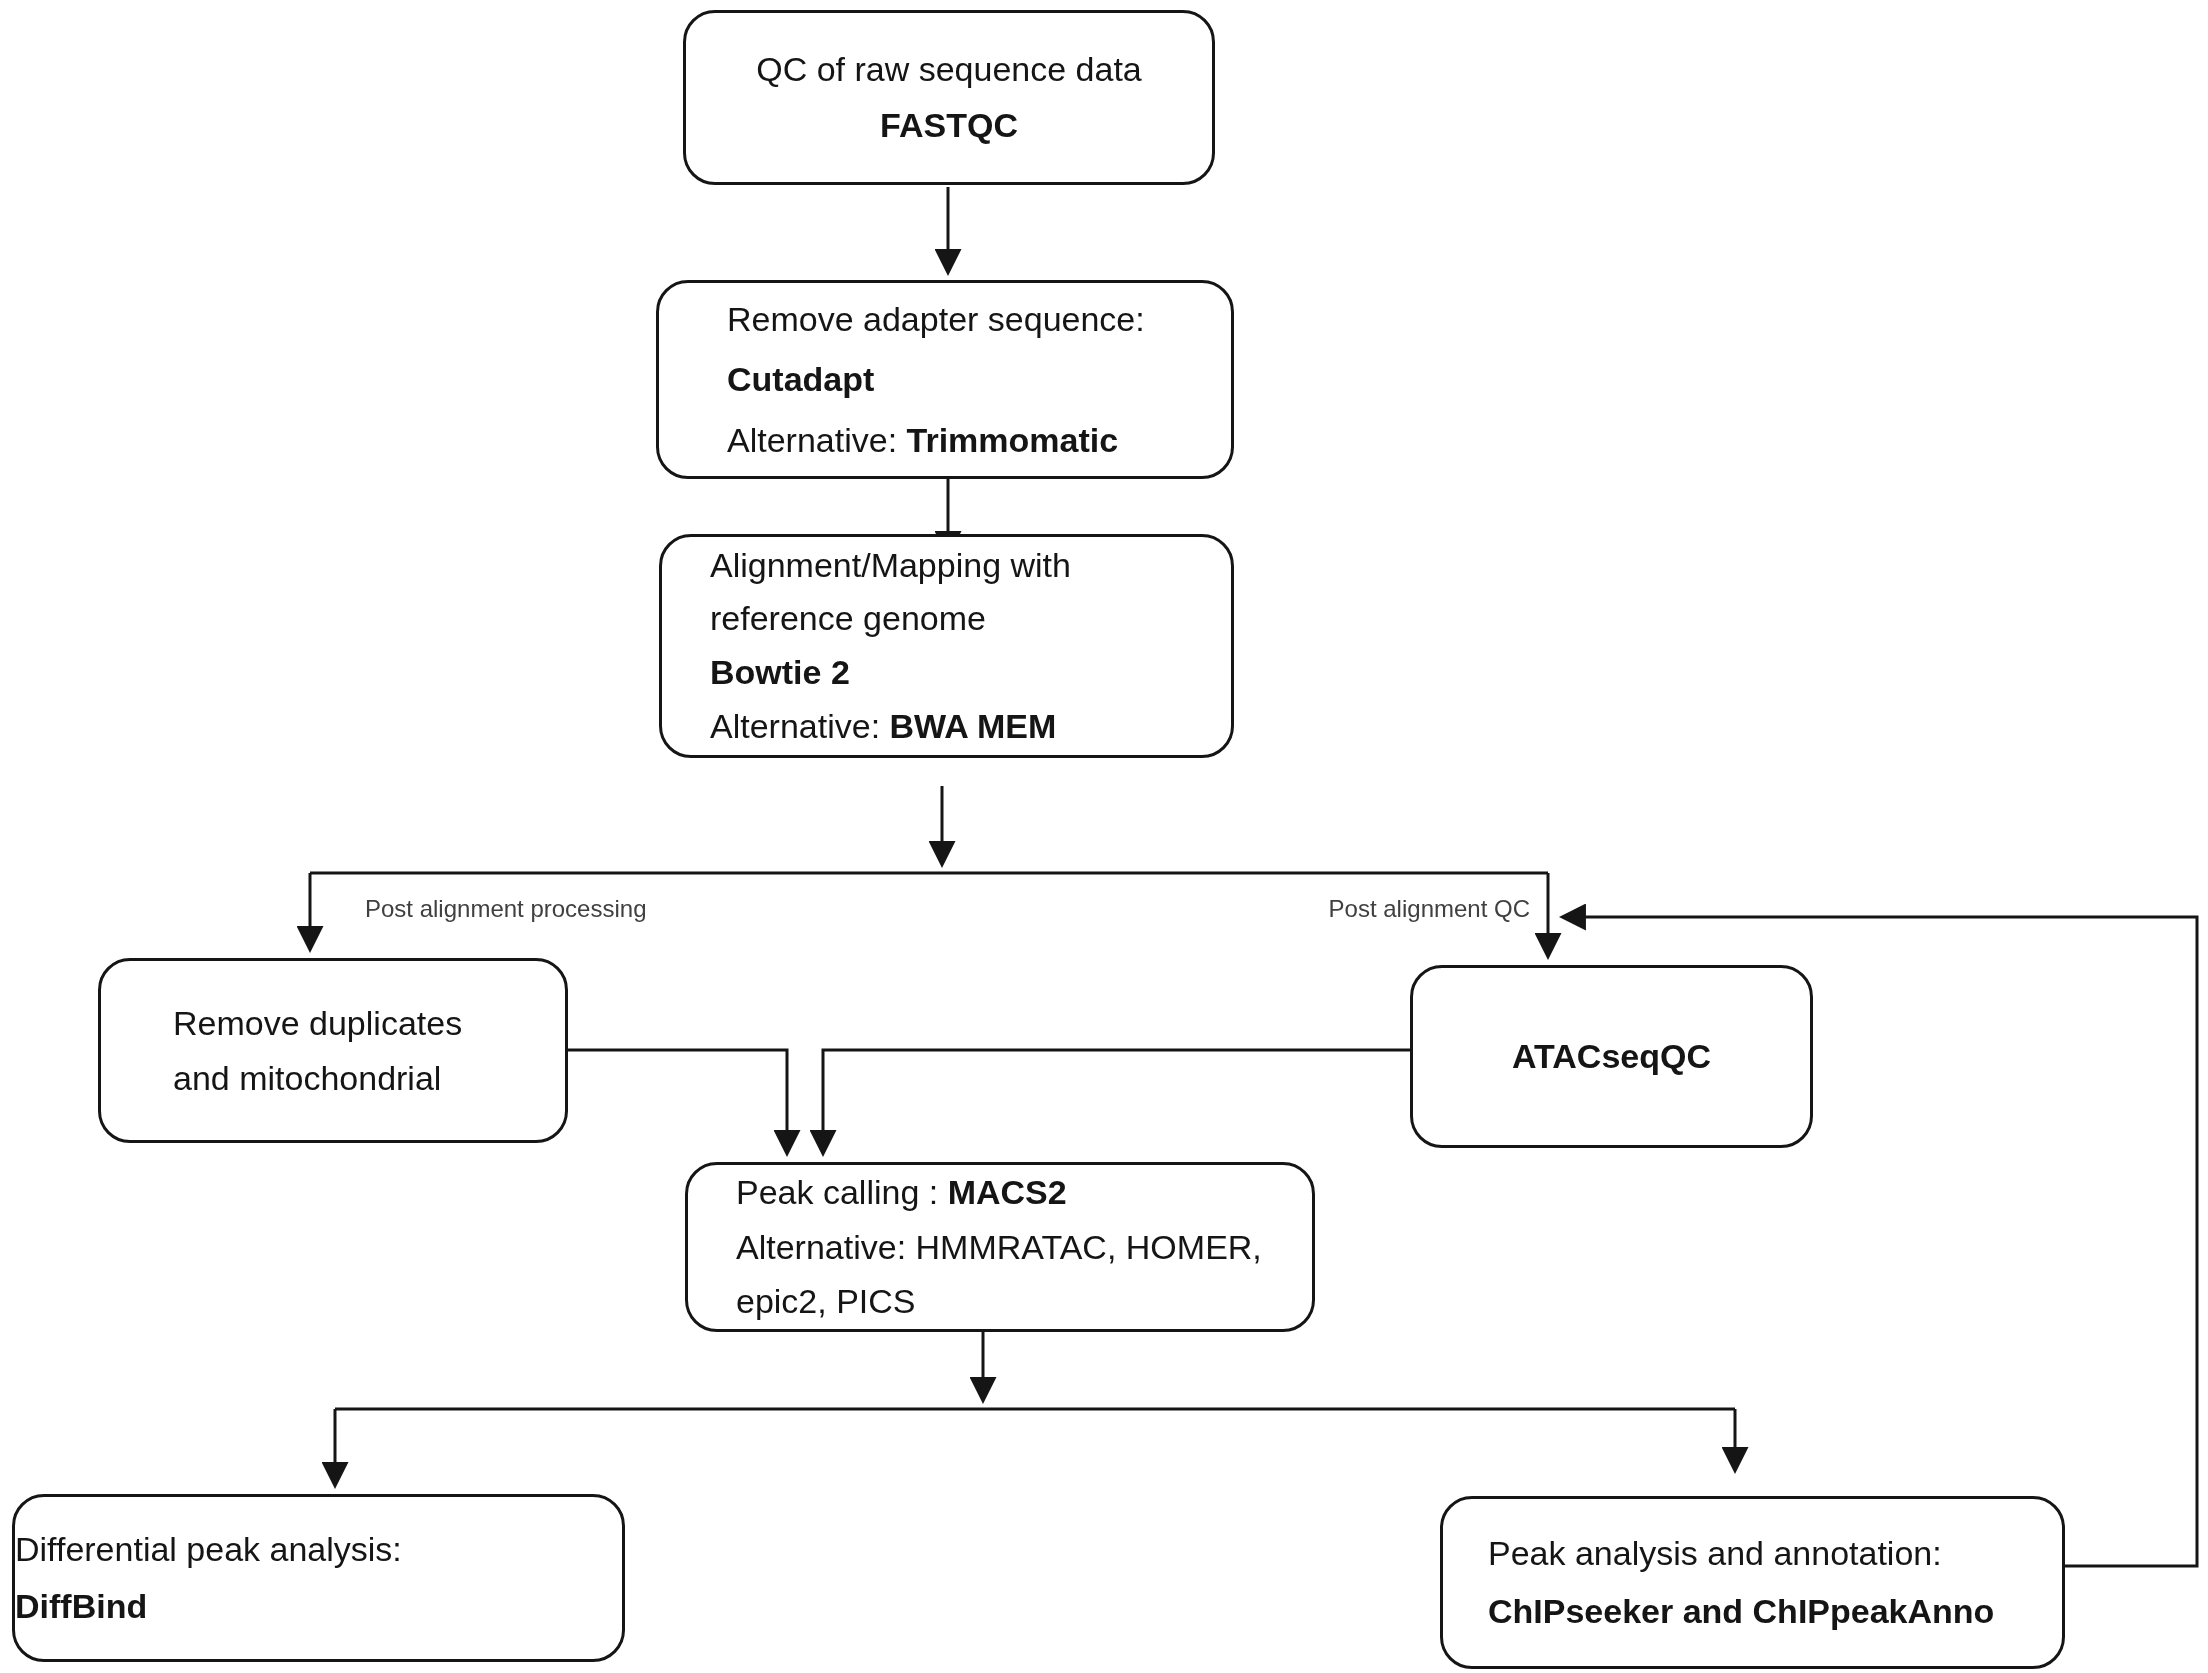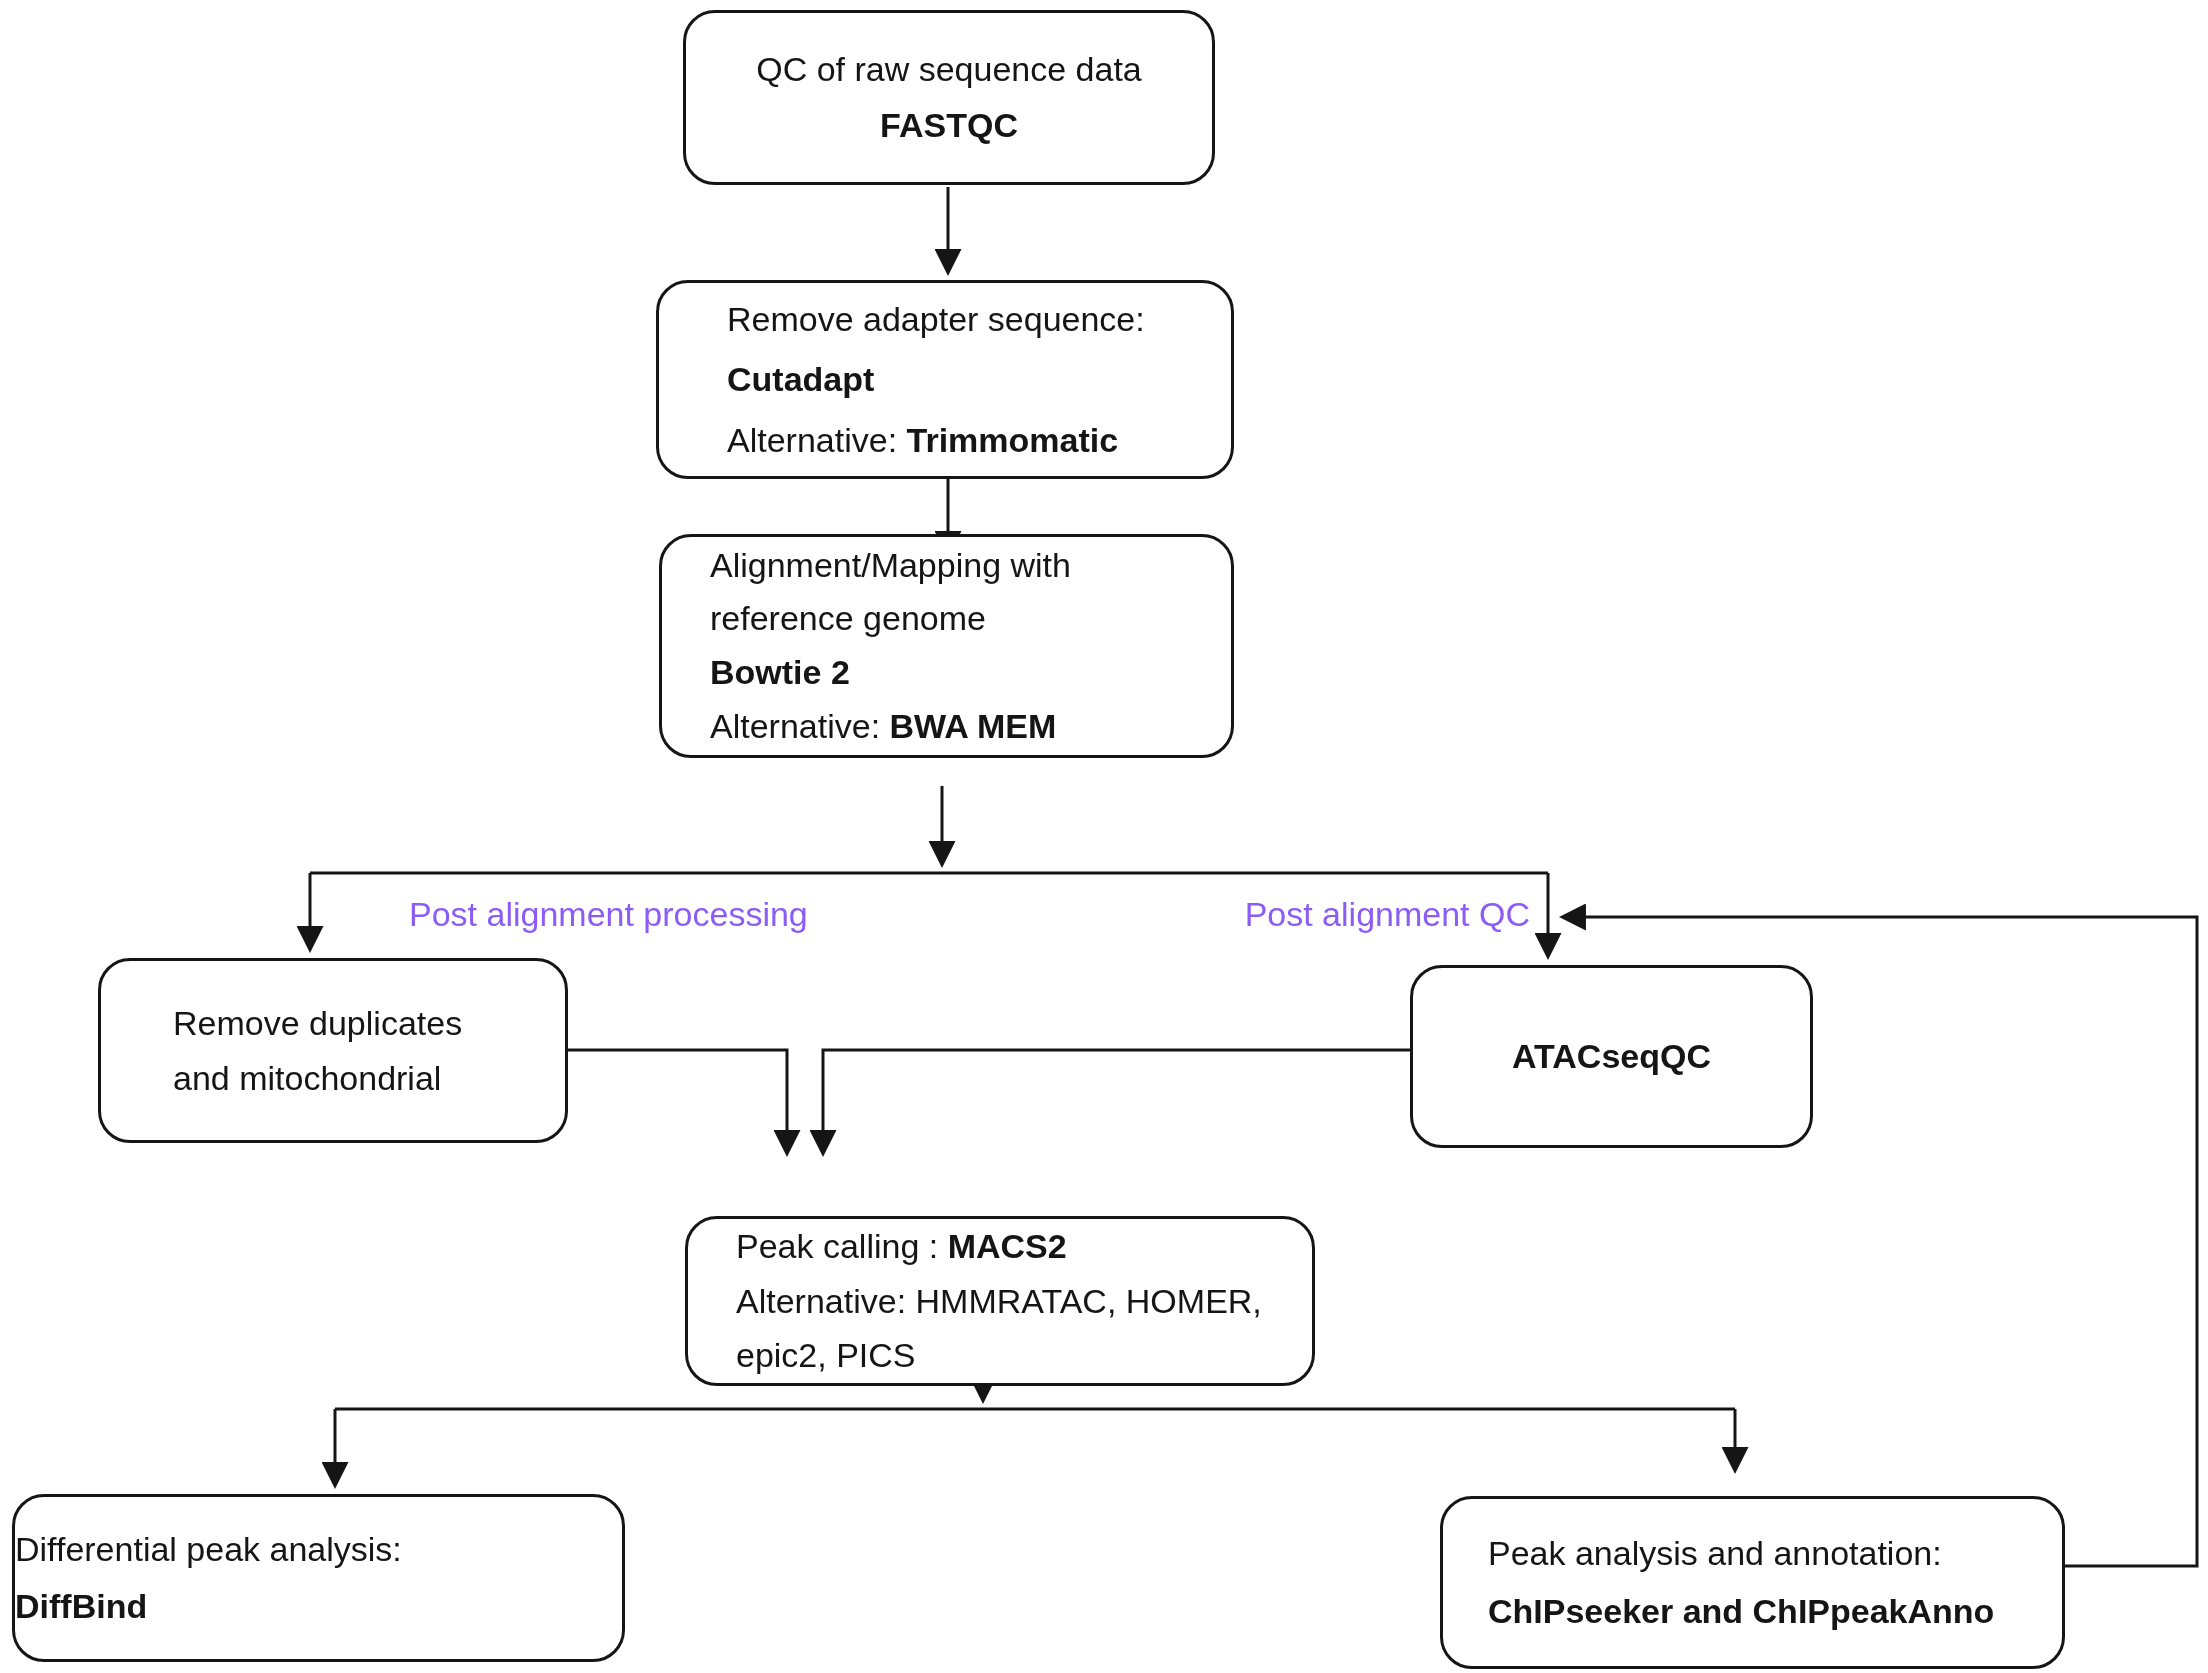--- a/index.html
+++ b/index.html
@@ -27,30 +27,29 @@
   }
   .node .ln { white-space: nowrap; }
   .b { font-weight: bold; }
   .center { align-items: center; text-align: center; }
 
   .n-qcraw    { left:683px;  top:10px;   width:532px; height:175px; }
   .n-adapter  { left:656px;  top:280px;  width:578px; height:199px; padding-left:68px; line-height:1.78; }
   .n-align    { left:659px;  top:534px;  width:575px; height:224px; padding-left:48px; line-height:1.58; }
   .n-dedup    { left:98px;   top:958px;  width:470px; height:185px; padding-left:72px; line-height:1.60; }
   .n-atacqc   { left:1410px; top:965px;  width:403px; height:183px; font-weight:bold; }
-  .n-peakcall { left:685px;  top:1216px; width:630px; height:170px; padding-left:48px; line-height:1.60; }
+  .n-peakcall { left:685px;  top:1162px; width:630px; height:170px; padding-left:48px; line-height:1.60; }
   .n-diffbind { left:12px;   top:1494px; width:613px; height:168px; line-height:1.68; }
   .n-peakanno { left:1440px; top:1479px; width:625px; height:173px; padding-left:45px; line-height:1.68;margin-top:17px; }
 
   .float-label {
     position: absolute;
-    font-size: 34px;
+    font-size: 24px;
     white-space: nowrap;
-    color: #8b5cf6;
-    margin-left: 44px;
+    color: #404040;
   }
   .lbl-postproc { left: 365px; top: 895px; }
   .lbl-postqc   { right: 678px; top: 895px; }
 </style>
 </head>
 <body>
 
 <div class="canvas">
 
   <svg class="wires" viewBox="0 0 2208 1673" xmlns="http://www.w3.org/2000/svg">

